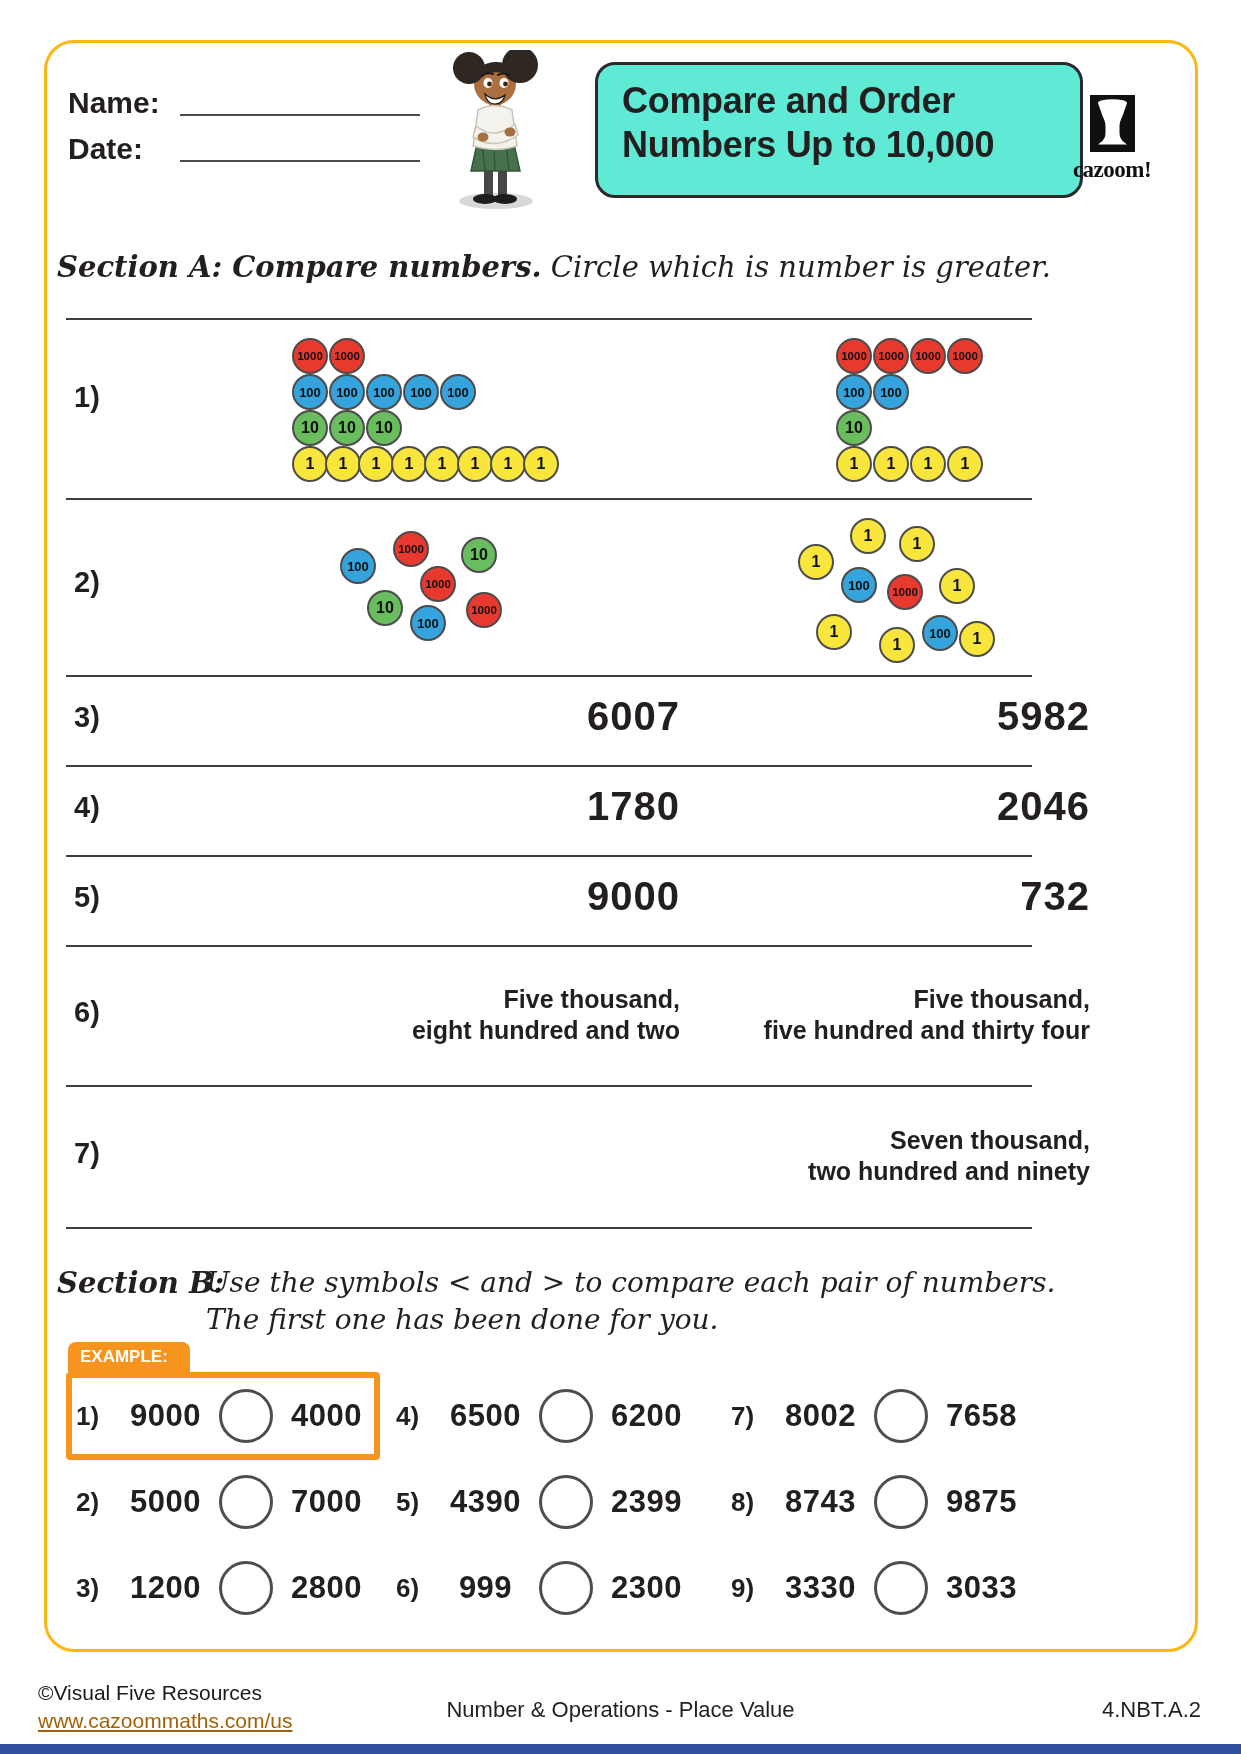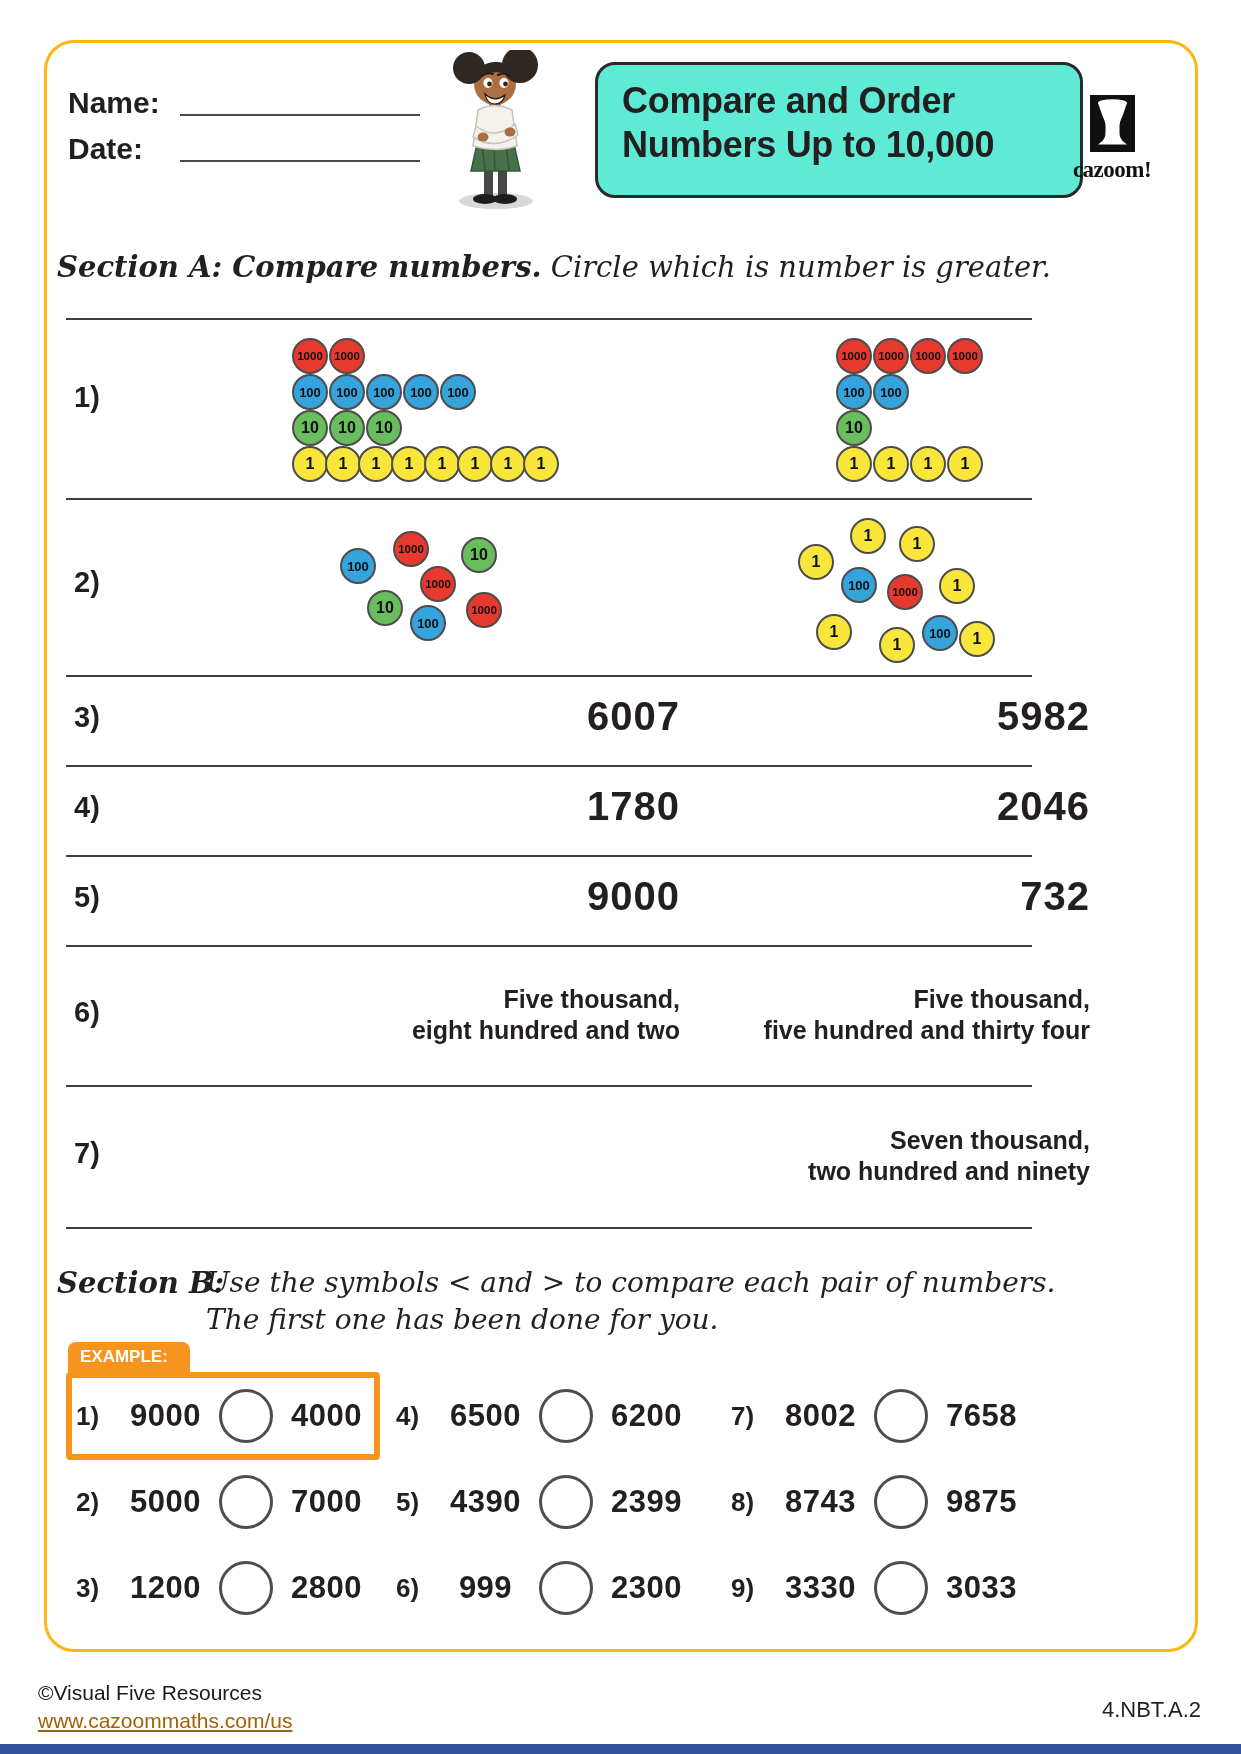--- a/index.html
+++ b/index.html
@@ -266,15 +266,16 @@
       <div class="b-item" style="left: 731px; top: 1561px;">
         <span class="b-label">9)</span>
         <span class="b-num">3330</span>
         <div class="b-circle"></div>
         <span class="b-num">3033</span>
       </div>
     </div>
 
   <div class="foot" style="left:38px;top:1681px;">©Visual Five Resources</div>
   <div class="foot foot-link" style="left:38px;top:1709px;position:absolute;">www.cazoommaths.com/us</div>
+  <div class="foot-center" style="top:1697px;">Number &amp; Operations - Place Value</div>
   <div class="foot-right" style="top:1697px;">4.NBT.A.2</div>
   <div class="bottom-bar"></div>
 </div>
 
 </body></html>

